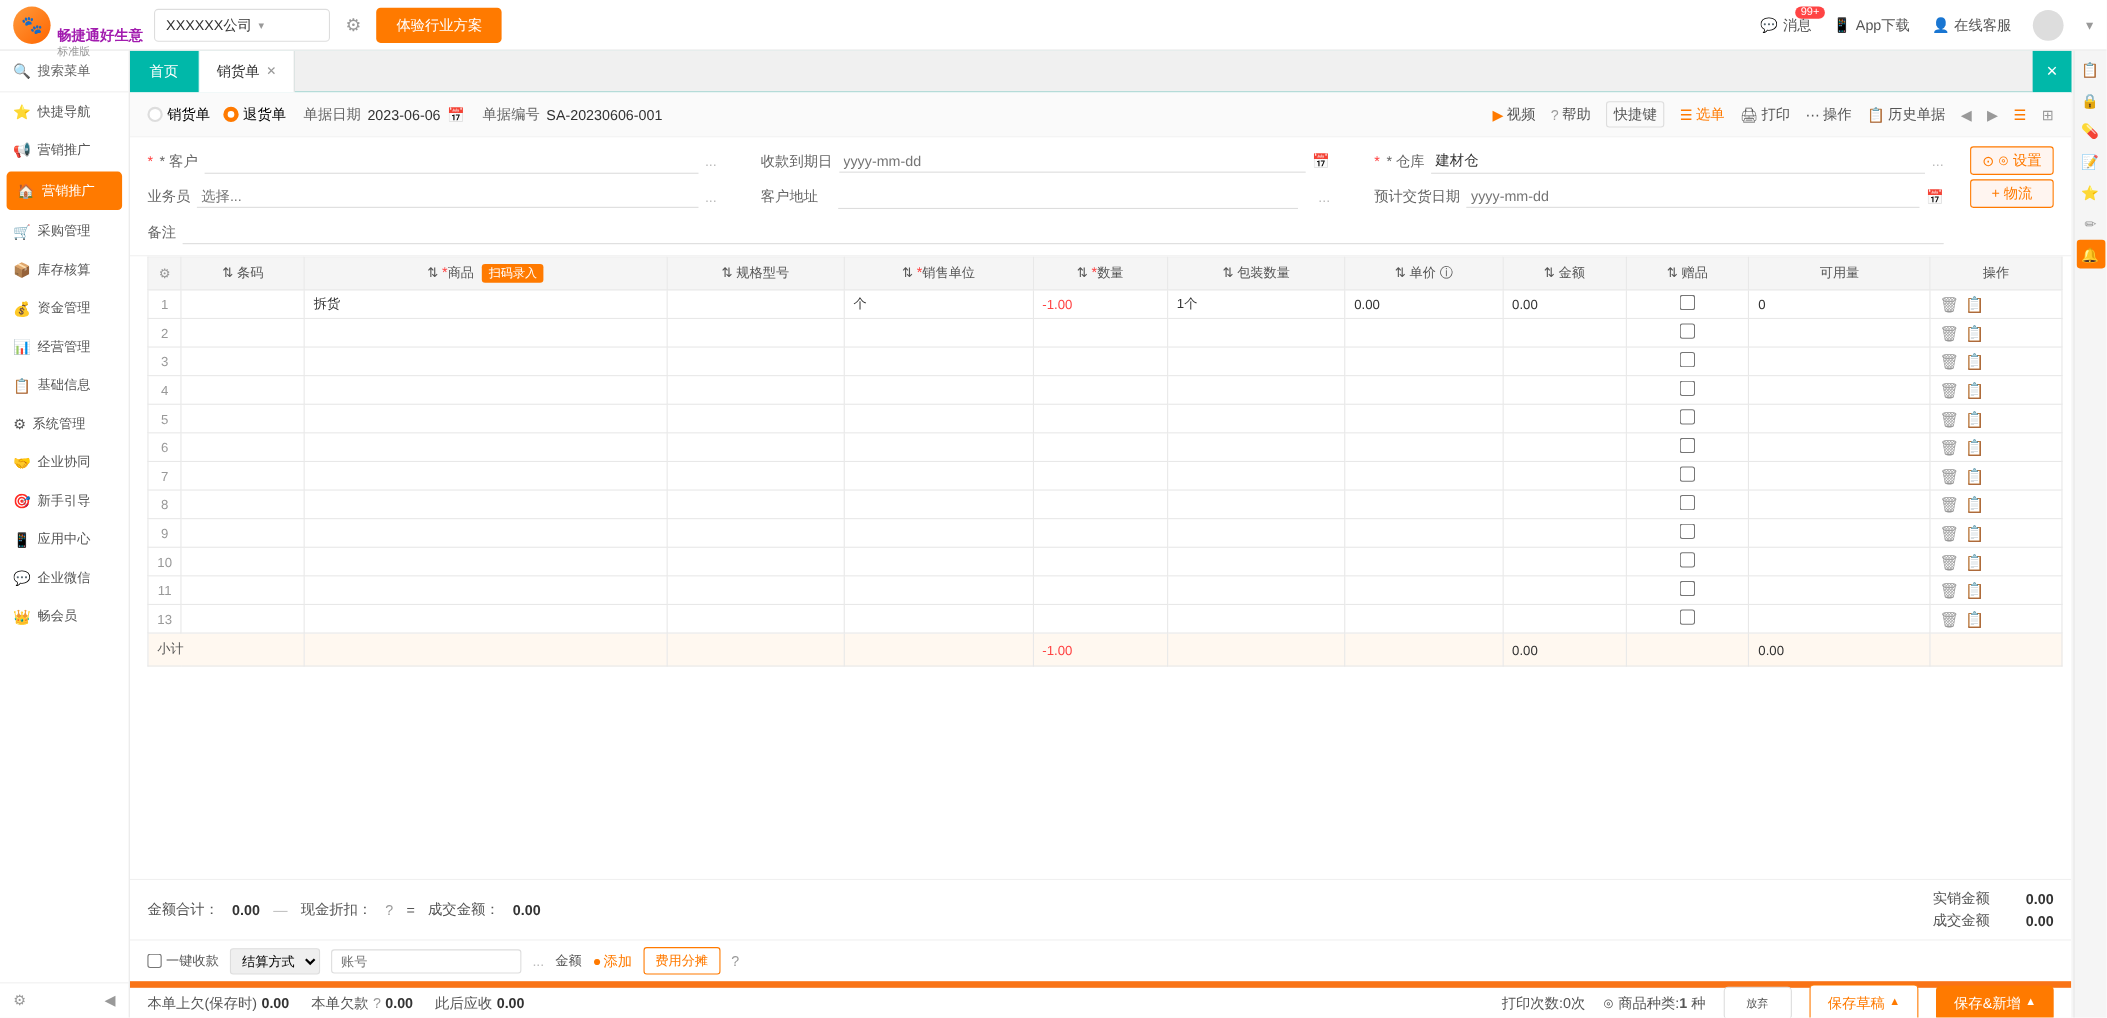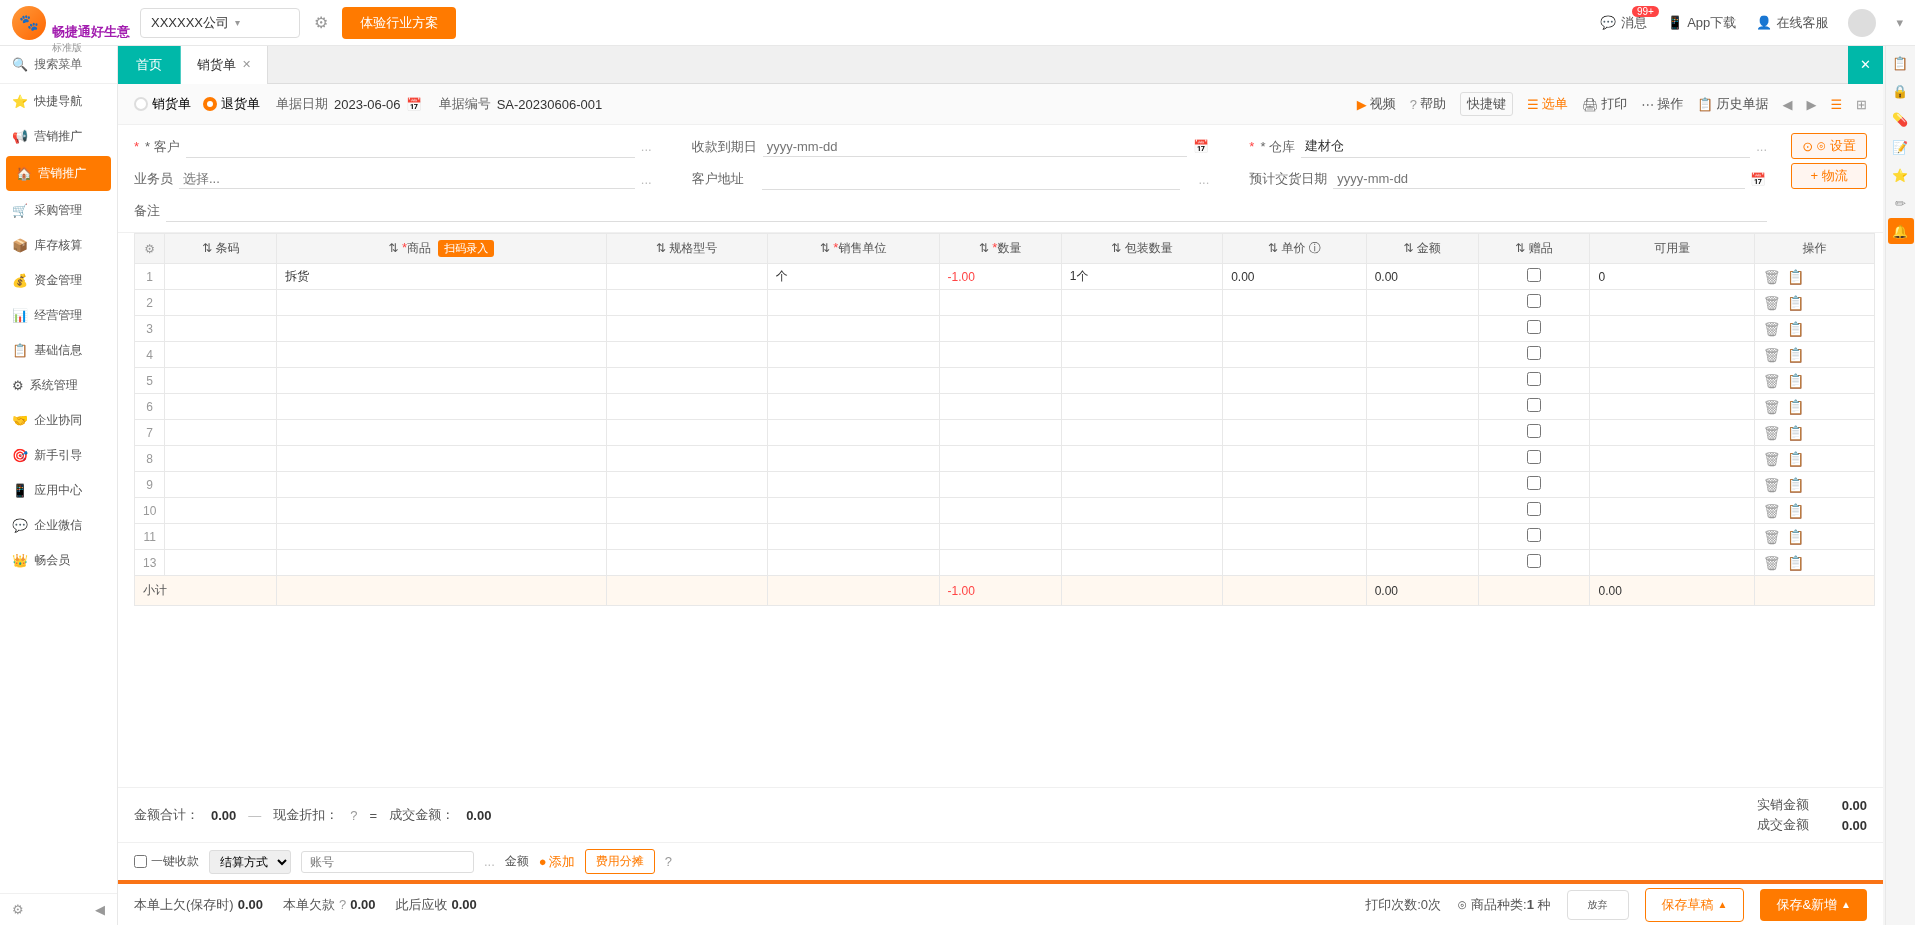--- a/index.html
+++ b/index.html
@@ -574,21 +574,21 @@
       <span style="color:#bbb;cursor:pointer;">...</span>
       <span style="color:#555;font-size:12px;">金额</span>
       <div style="color:#ff7a00;cursor:pointer;display:flex;align-items:center;gap:2px;font-size:12px;">
         <span>●</span>
         <span>添加</span>
       </div>
       <button style="border:1px solid #ff7a00;color:#ff7a00;border-radius:3px;padding:3px 10px;cursor:pointer;background:#fff;font-size:12px;">费用分摊</button>
       <span style="color:#999;cursor:pointer;">?</span>
     </div>
 
-    <div style="display:flex;align-items:center;padding:0 16px;height:45px;background:#fff;border-top:4px solid #f97316;">
+    <div style="display:flex;align-items:center;padding:0 16px;height:33px;background:#fff;border-top:6px solid #f97316;">
       <div style="display:flex;align-items:center;gap:20px;font-size:12px;">
         <div style="display:flex;align-items:center;gap:4px;">
           <span style="color:#555;">本单上欠(保存时)</span>
           <span style="color:#333;font-weight:bold;">0.00</span>
         </div>
         <div style="display:flex;align-items:center;gap:4px;">
           <span style="color:#555;">本单欠款</span>
           <span style="color:#999;cursor:pointer;">?</span>
           <span style="color:#333;font-weight:bold;">0.00</span>
         </div>

